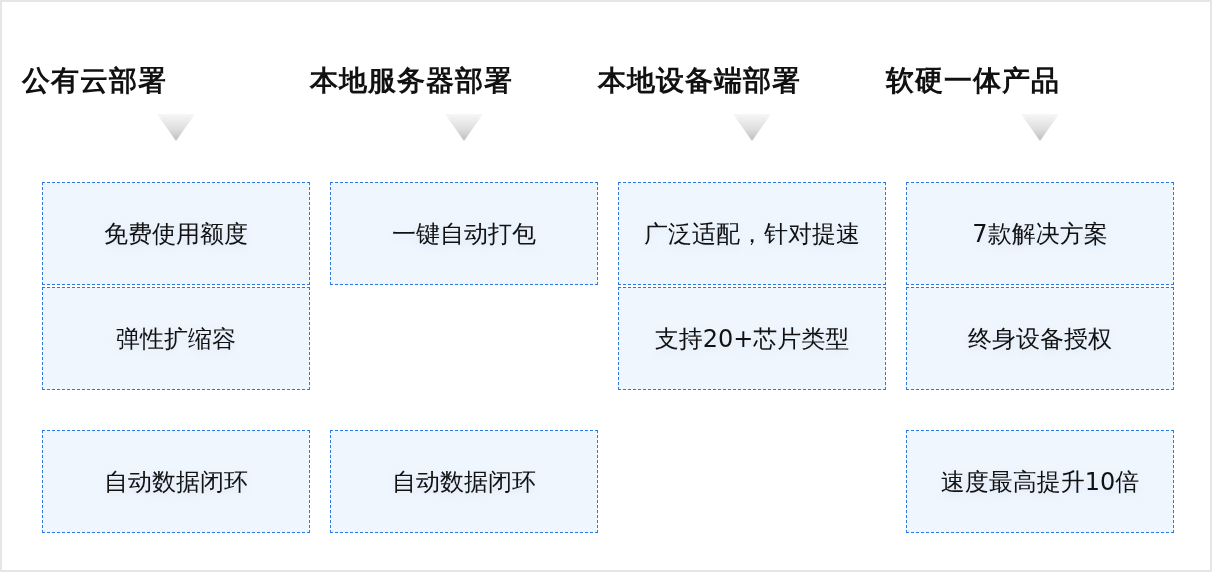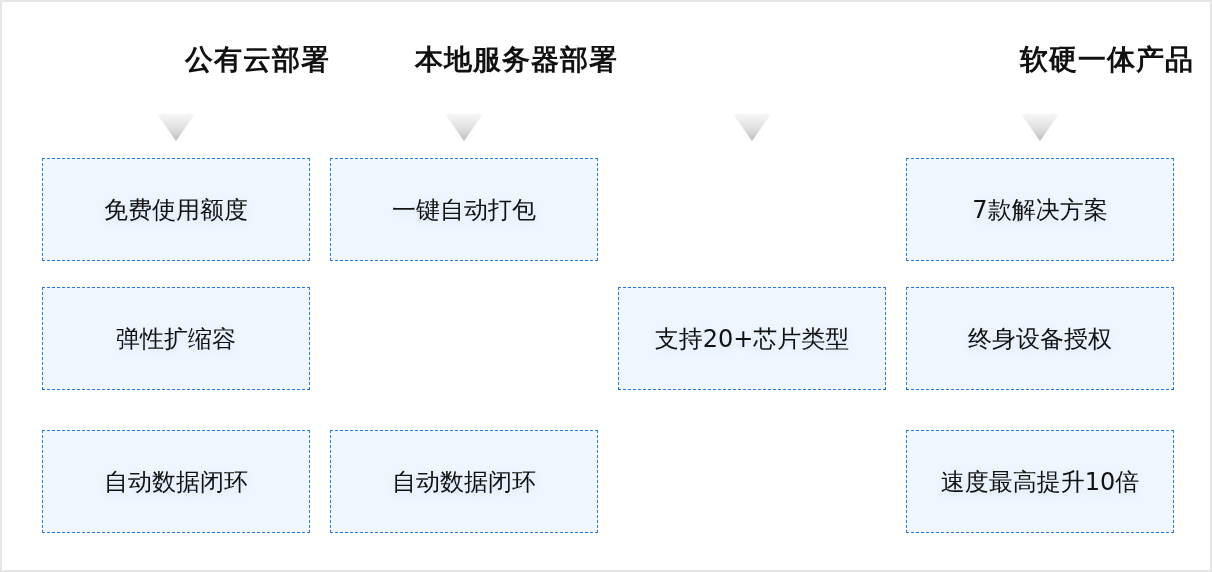--- a/index.html
+++ b/index.html
@@ -24,26 +24,26 @@
       background: #ffffff;
     }
     .column {
       position: absolute;
       top: 0;
       width: 268px;
       height: 572px;
     }
     .col-title {
       position: absolute;
-      top: 36px;
+      top: 57px;
       left: -20px;
       width: 308px;
       height: 44px;
       line-height: 44px;
-      text-align: right;
+      text-align: left;
       font-size: 28px;
       font-weight: bold;
       color: #111111;
       letter-spacing: 1px;
       white-space: nowrap;
     }
     .arrow {
       position: absolute;
       top: 112px;
       left: 115px;
@@ -57,21 +57,21 @@
       left: 0;
       width: 268px;
       height: 103px;
       box-sizing: border-box;
       border: 1.5px dashed #2a7ae2;
       background: #eff6fe;
       display: flex;
       align-items: center;
       justify-content: center;
     }
-    .box.r0 { top: 156px; justify-content: center; }
+    .box.r0 { top: 180px; justify-content: center; }
     .box.r1 { top: 285px; }
     .box.r2 { top: 428px; }
     .box-label {
       font-size: 24px;
       color: #111111;
       white-space: nowrap;
       text-shadow: 0 3px 8px rgba(120, 150, 190, 0.18);
     }
     .c0 { left: 40px; }
     .c1 { left: 328px; }
@@ -102,21 +102,25 @@
     <div class="arrow"></div>
     <div class="box r0">
       <span class="box-label">一键自动打包</span>
     </div>
     <div class="box r2">
       <span class="box-label">自动数据闭环</span>
     </div>
   </div>
 
   <div class="column c2">
+    <div class="col-title">本地设备端部署</div>
     <div class="arrow"></div>
+    <div class="box r0">
+      <span class="box-label">广泛适配，针对提速</span>
+    </div>
     <div class="box r1">
       <span class="box-label">支持20+芯片类型</span>
     </div>
   </div>
 
   <div class="column c3">
     <div class="col-title">软硬一体产品</div>
     <div class="arrow"></div>
     <div class="box r0">
       <span class="box-label">7款解决方案</span>

